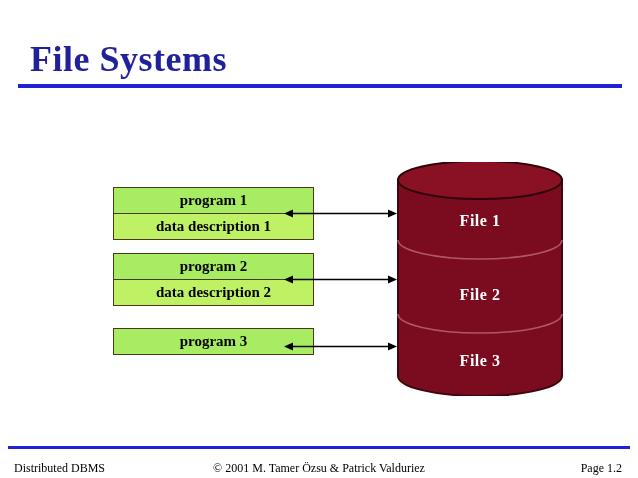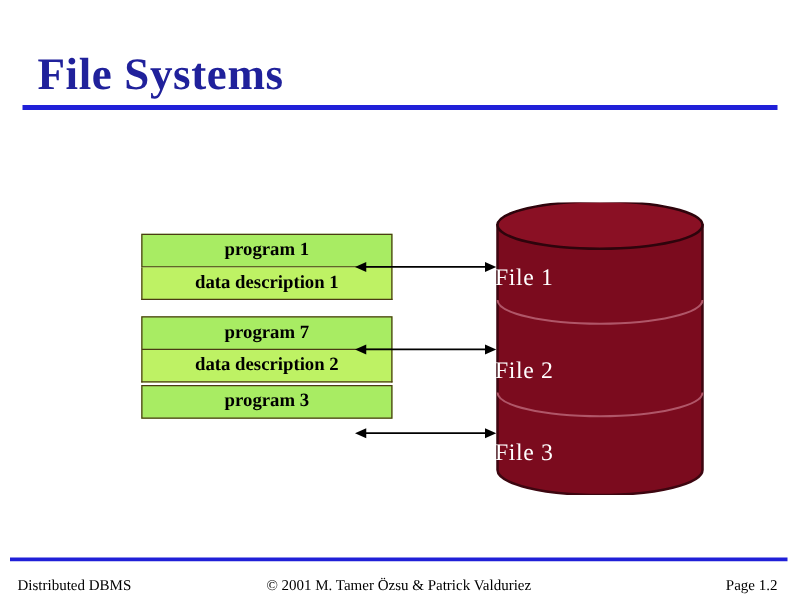--- a/index.html
+++ b/index.html
@@ -37,21 +37,21 @@
 
   
   .prog-group {
     position: absolute;
     left: 81px;
     width: 201px;
     padding-left: 32px;
   }
   .prog-group.g1 { top: 187px; }
   .prog-group.g2 { top: 253px; }
-  .prog-group.g3 { top: 308px; }
+  .prog-group.g3 { top: 328px; }
 
   .box {
     box-sizing: border-box;
     width: 201px;
     height: 27px;
     border: 1px solid #4a3a14;
     display: flex;
     align-items: center;
     justify-content: center;
     font-size: 15px;
@@ -86,23 +86,23 @@
     position: absolute;
     left: 396px;
     top: 162px;
     width: 168px;
     height: 234px;
   }
   #db-cylinder svg { display: block; }
   .db-label {
     position: absolute;
     width: 168px;
-    text-align: left;
-    font-size: 19px;
-    font-weight: normal;
+    text-align: center;
+    font-size: 16px;
+    font-weight: bold;
     color: #ffffff;
     letter-spacing: 0.5px;
     white-space: nowrap;
     pointer-events: none;
   }
   .db-label.f1 { top: 50px; }
   .db-label.f2 { top: 124px; }
   .db-label.f3 { top: 190px; }
 
   
@@ -131,21 +131,21 @@
 <div id="slide-title">File Systems</div>
 
 <div id="title-rule"></div>
 
 <div class="prog-group g1">
   <div class="box program">program 1</div>
   <div class="box datadesc">data description 1</div>
 </div>
 
 <div class="prog-group g2">
-  <div class="box program">program 7</div>
+  <div class="box program">program 2</div>
   <div class="box datadesc">data description 2</div>
 </div>
 
 <div class="prog-group g3">
   <div class="box program">program 3</div>
 </div>
 
 <div class="connector c1">
   <svg width="113" height="11" viewBox="0 0 113 11" xmlns="http://www.w3.org/2000/svg">
     <line x1="7" y1="5.5" x2="106" y2="5.5" stroke="#000000" stroke-width="1.4"></line>

